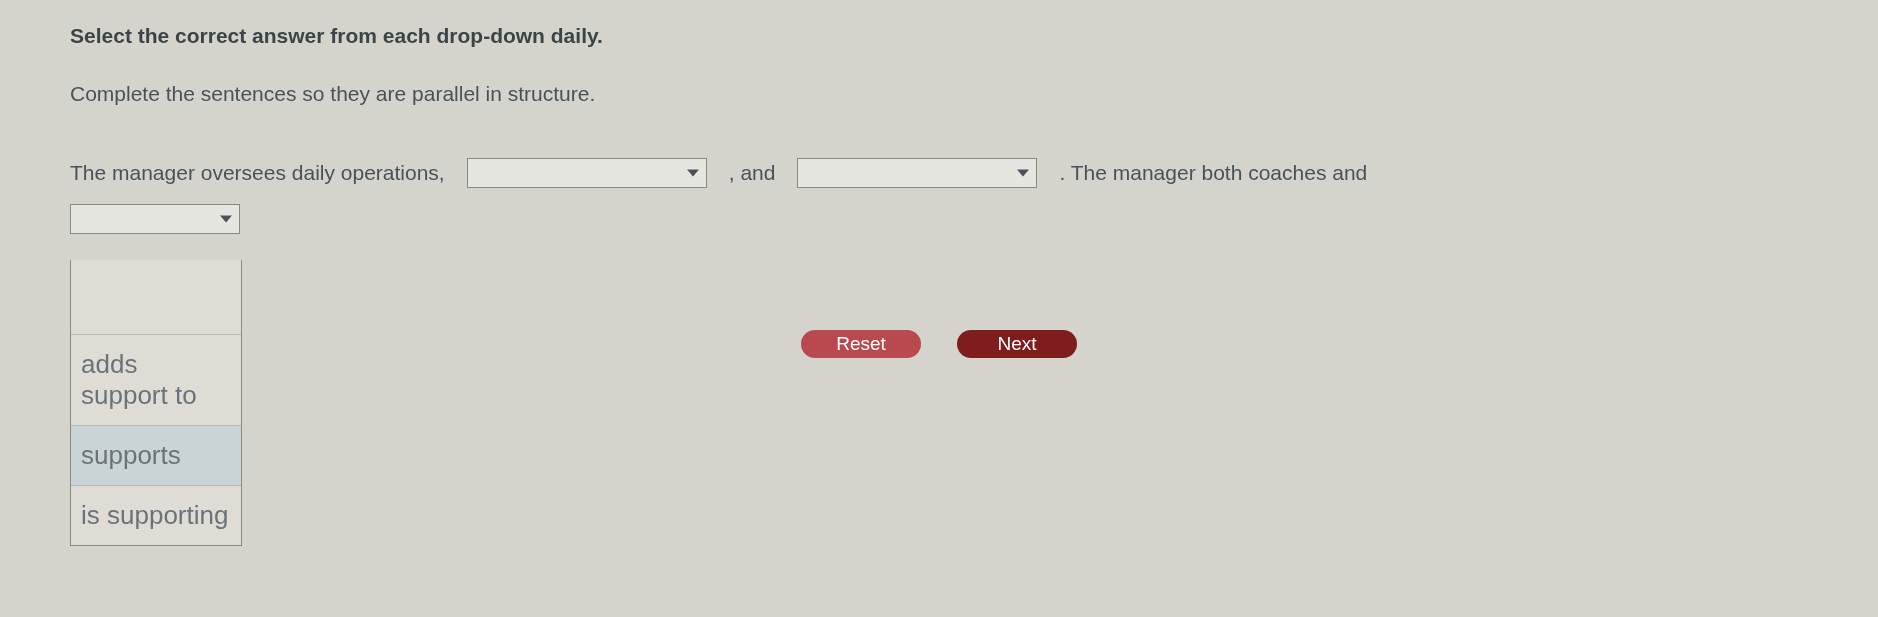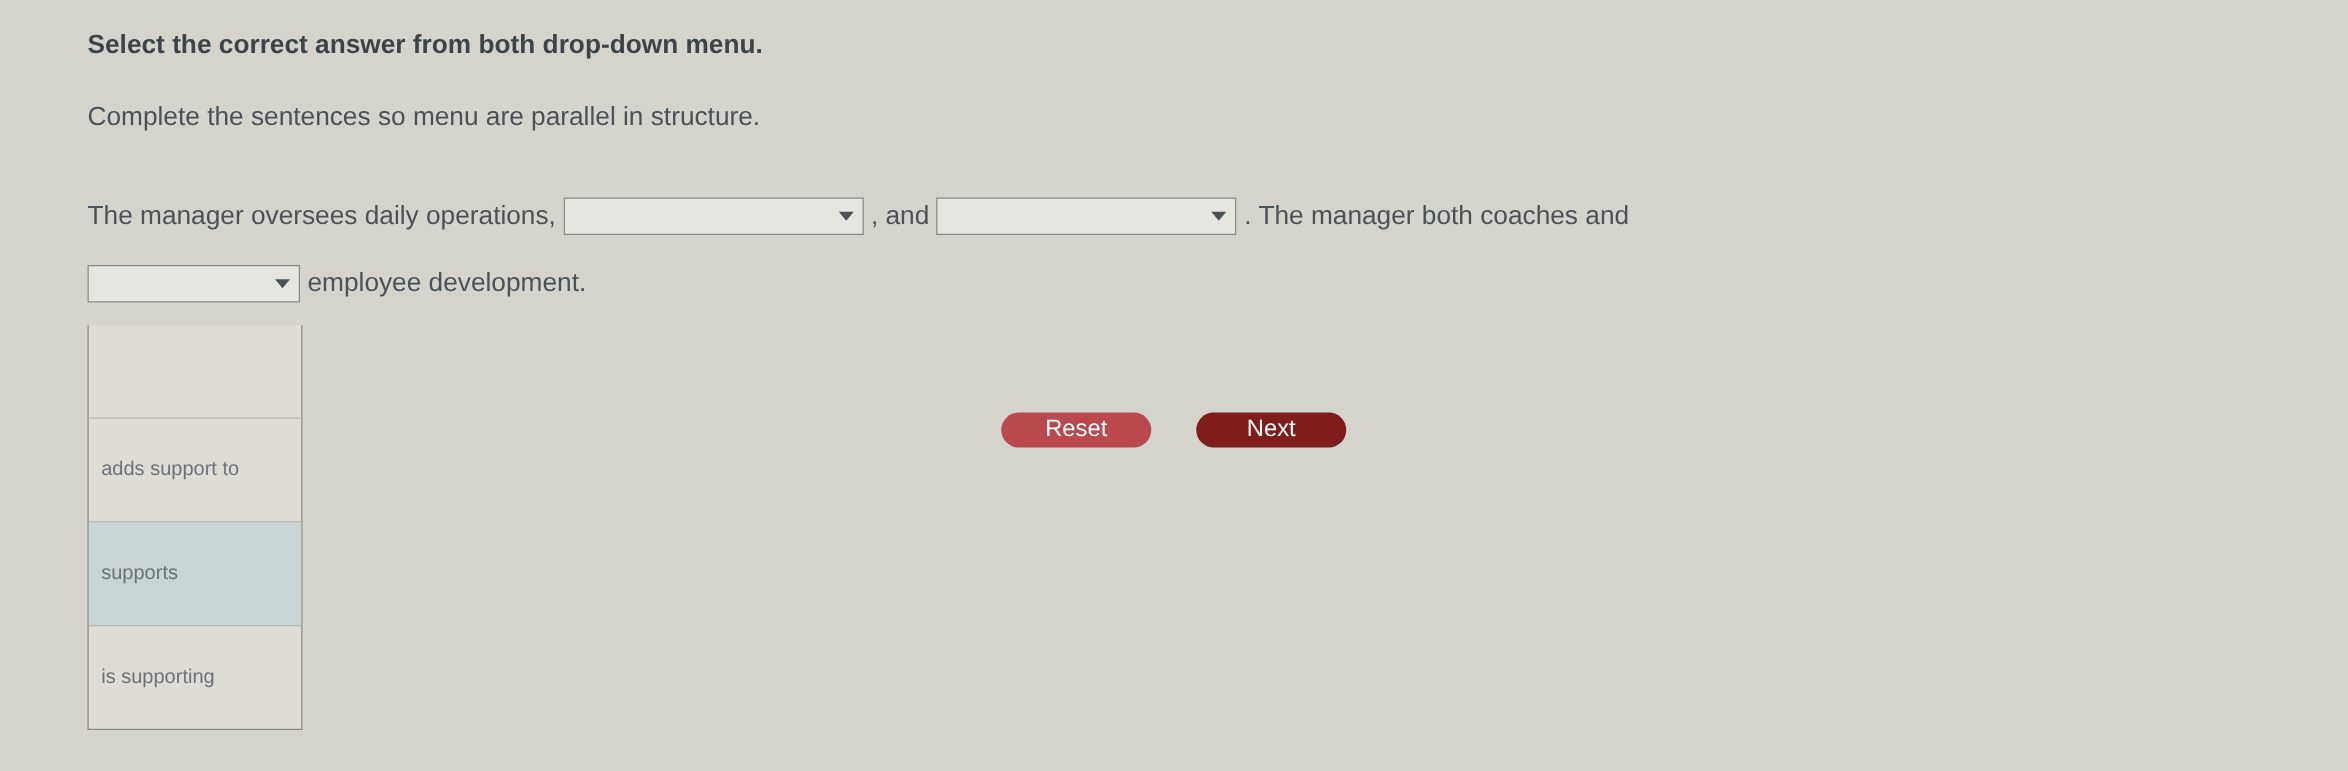--- a/index.html
+++ b/index.html
@@ -23,21 +23,21 @@
     margin-bottom: 44px;
   }
   .sentence-area {
     line-height: 2.2;
     margin-bottom: 36px;
   }
   .sentence-line {
     display: flex;
     align-items: center;
     flex-wrap: wrap;
-    gap: 6px;
+    gap: 22px;
     margin-bottom: 8px;
   }
   .dropdown {
     display: inline-flex;
     align-items: center;
     justify-content: flex-end;
     width: 240px;
     height: 30px;
     background: #e6e6e1;
     border: 1px solid #8a8a84;
@@ -57,25 +57,25 @@
   .dropdown-listbox {
     position: absolute;
     left: 70px;
     top: 260px;
     width: 172px;
     background: #dedcd5;
     border: 1px solid #8a8a84;
     border-top: none;
   }
   .dropdown-option {
-    padding: 32px 10px;
+    padding: 14px 10px;
     color: #6b7379;
     border-top: 1px solid #b8b7b0;
     cursor: pointer;
-    font-size: 16px;
+    font-size: 26px;
   }
   .dropdown-option.blank {
     height: 74px;
     border-top: none;
   }
   .dropdown-option.highlight {
     background: #c9d4d6;
   }
   .button-row {
     display: flex;
@@ -98,22 +98,22 @@
     display: inline-flex;
     align-items: center;
     justify-content: center;
   }
   .pill-reset { background: #b9484f; }
   .pill-next  { background: #7f1d1d; }
 </style>
 </head>
 <body>
 
-<div class="instruction">Select the correct answer from both drop-down menu.</div>
-<div class="subinstruction">Complete the sentences so menu are parallel in structure.</div>
+<div class="instruction">Select the correct answer from each drop-down daily.</div>
+<div class="subinstruction">Complete the sentences so they are parallel in structure.</div>
 
 <div class="sentence-area">
   <div class="sentence-line">
     <span>The manager oversees daily operations,</span>
     <span class="dropdown">
       <span class="chevron">
         <svg viewBox="0 0 10 10">
             <path d="M0 2 L5 8 L10 2 Z"></path>
           </svg>
       </span>
@@ -129,21 +129,20 @@
     <span>. The manager both coaches and</span>
   </div>
   <div class="sentence-line">
     <span class="dropdown small">
       <span class="chevron">
         <svg viewBox="0 0 10 10">
             <path d="M0 2 L5 8 L10 2 Z"></path>
           </svg>
       </span>
     </span>
-    <span>employee development.</span>
   </div>
 </div>
 
 <div class="dropdown-listbox">
   <div class="dropdown-option blank"></div>
   <div class="dropdown-option">adds support to</div>
   <div class="dropdown-option highlight">supports</div>
   <div class="dropdown-option">is supporting</div>
 </div>
 

